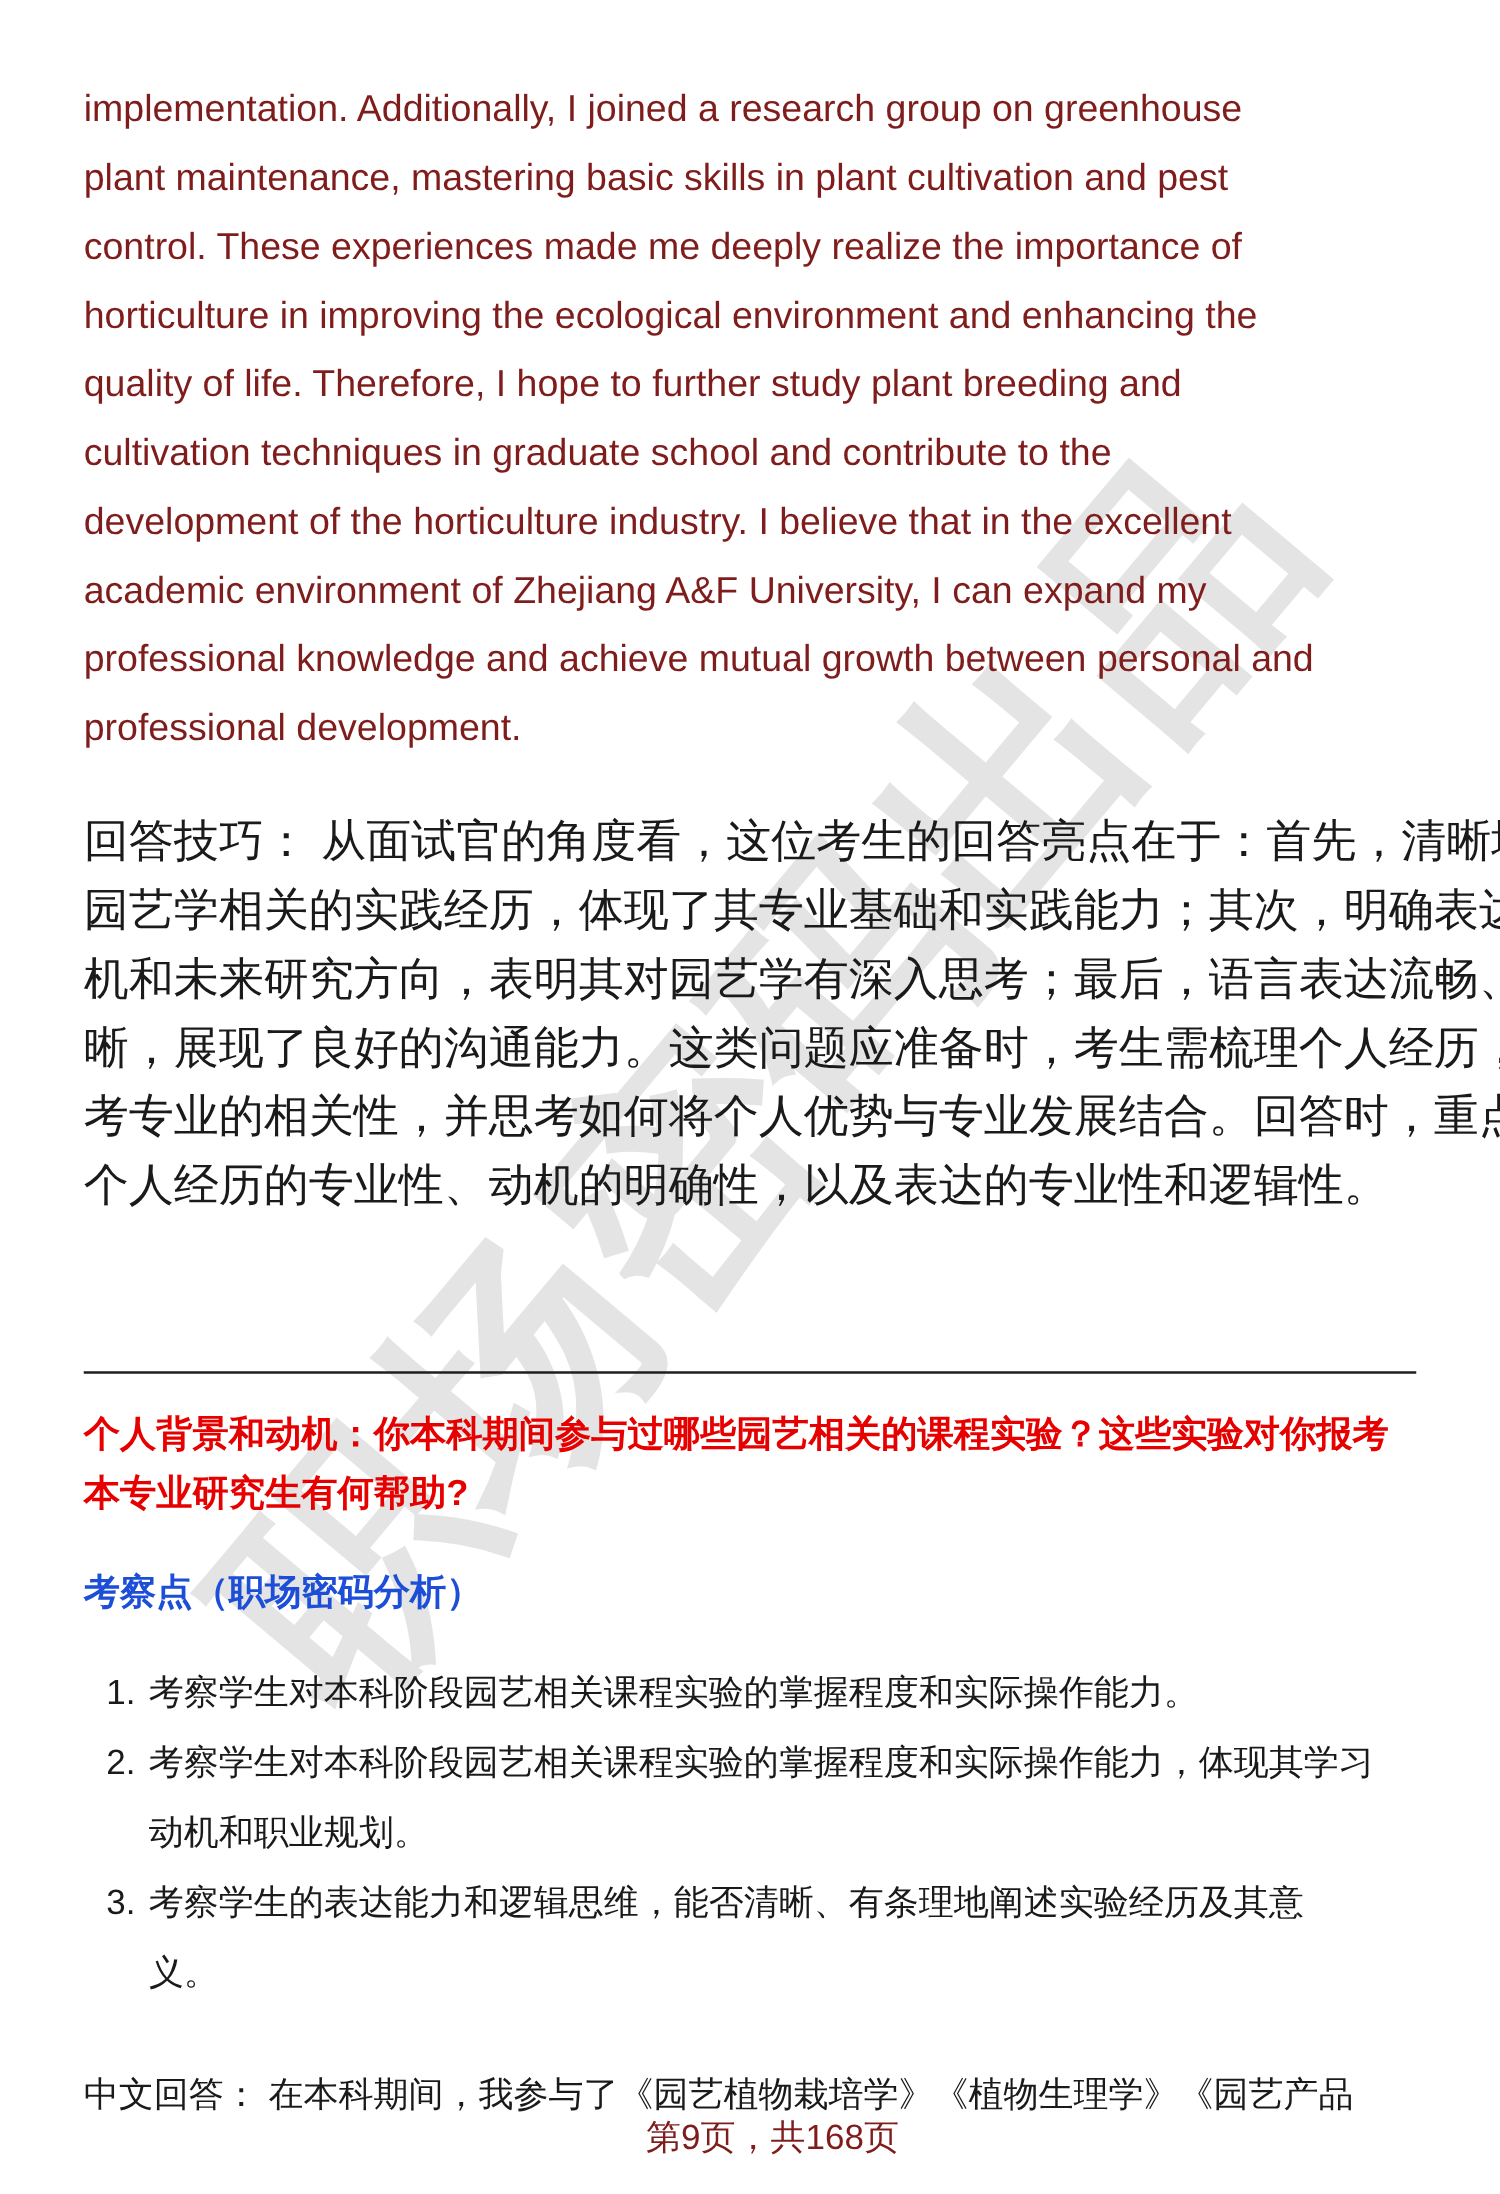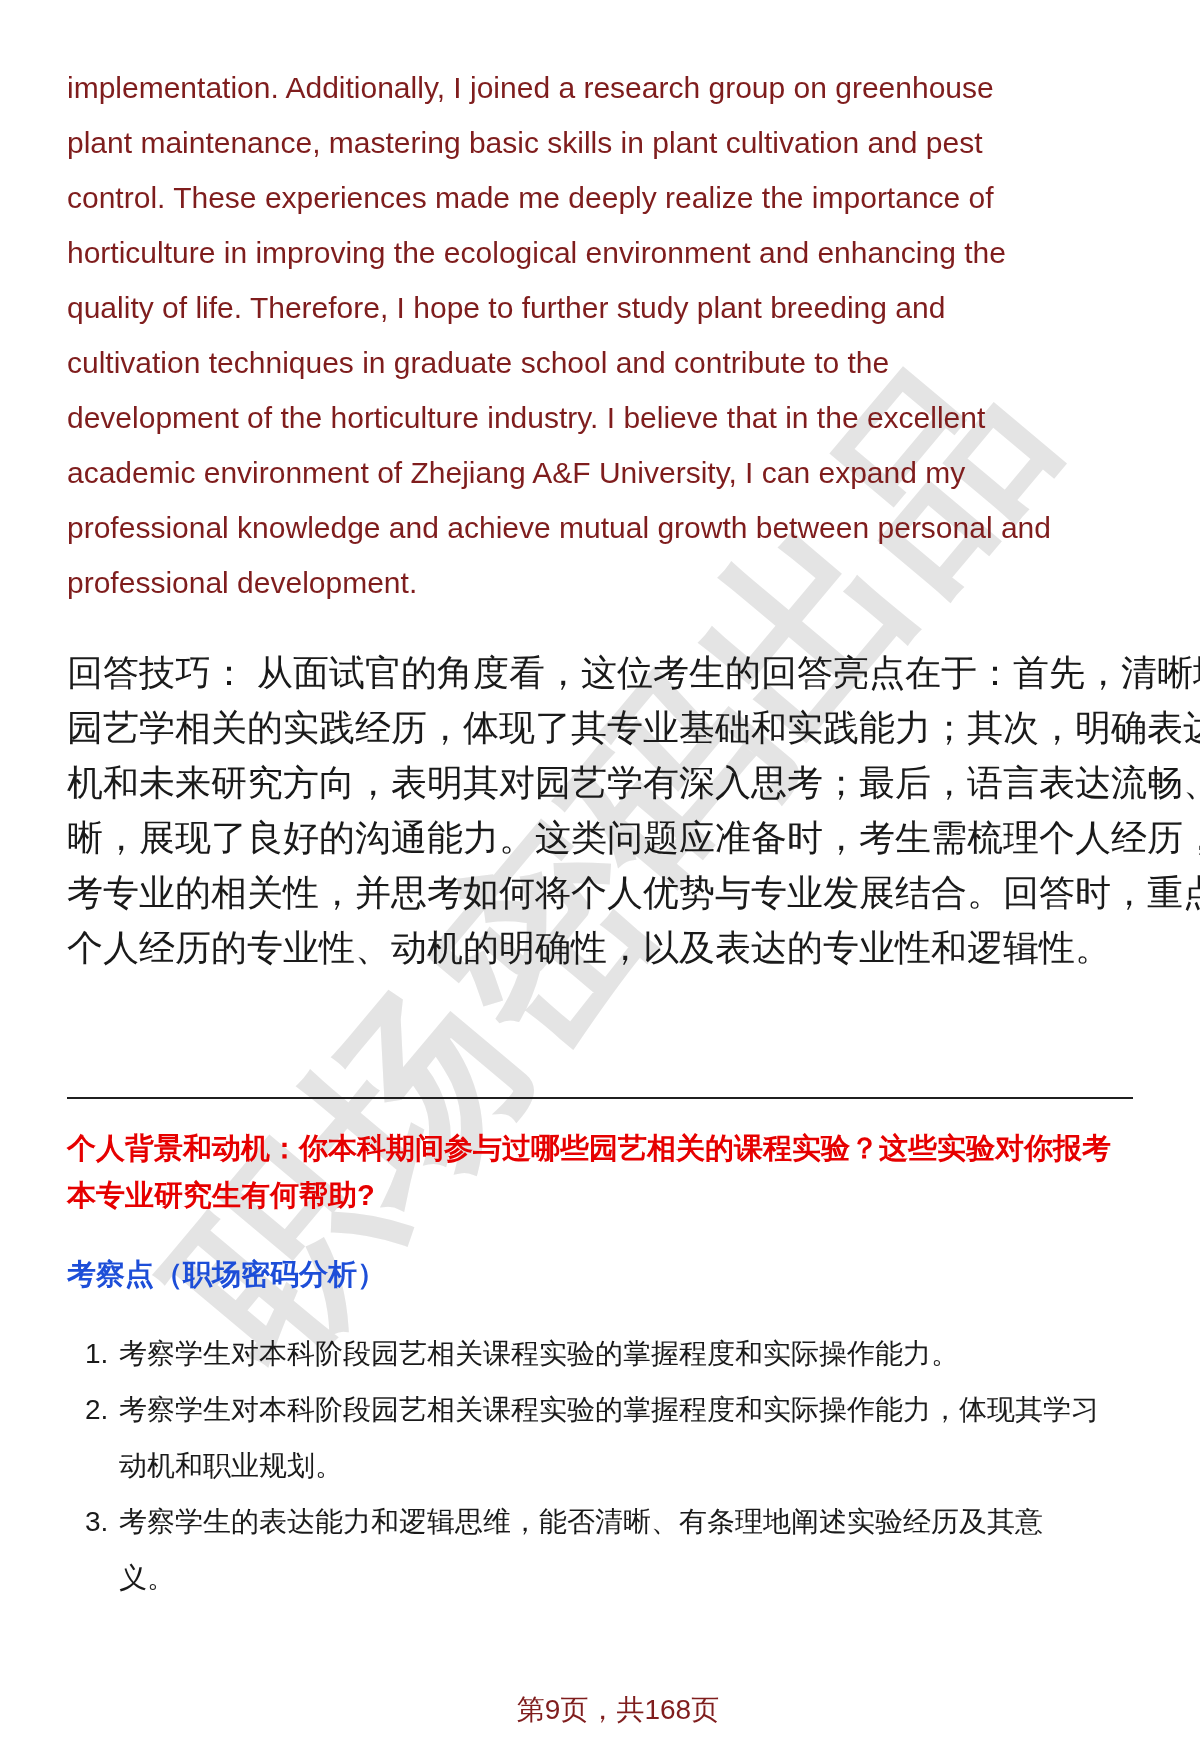--- a/index.html
+++ b/index.html
@@ -147,16 +147,17 @@
       <span class="txt">考察学生对本科阶段园艺相关课程实验的掌握程度和实际操作能力，体现其学习
 动机和职业规划。</span>
     </li>
     <li>
       <span class="num">3.</span>
       <span class="txt">考察学生的表达能力和逻辑思维，能否清晰、有条理地阐述实验经历及其意
 义。</span>
     </li>
   </ol>
 
+  <div class="para-zh-bottom">中文回答： 在本科期间，我参与了《园艺植物栽培学》《植物生理学》《园艺产品</div>
 
 </div>
 
 <div class="page-footer">第9页，共168页</div>
 
 </body></html>

